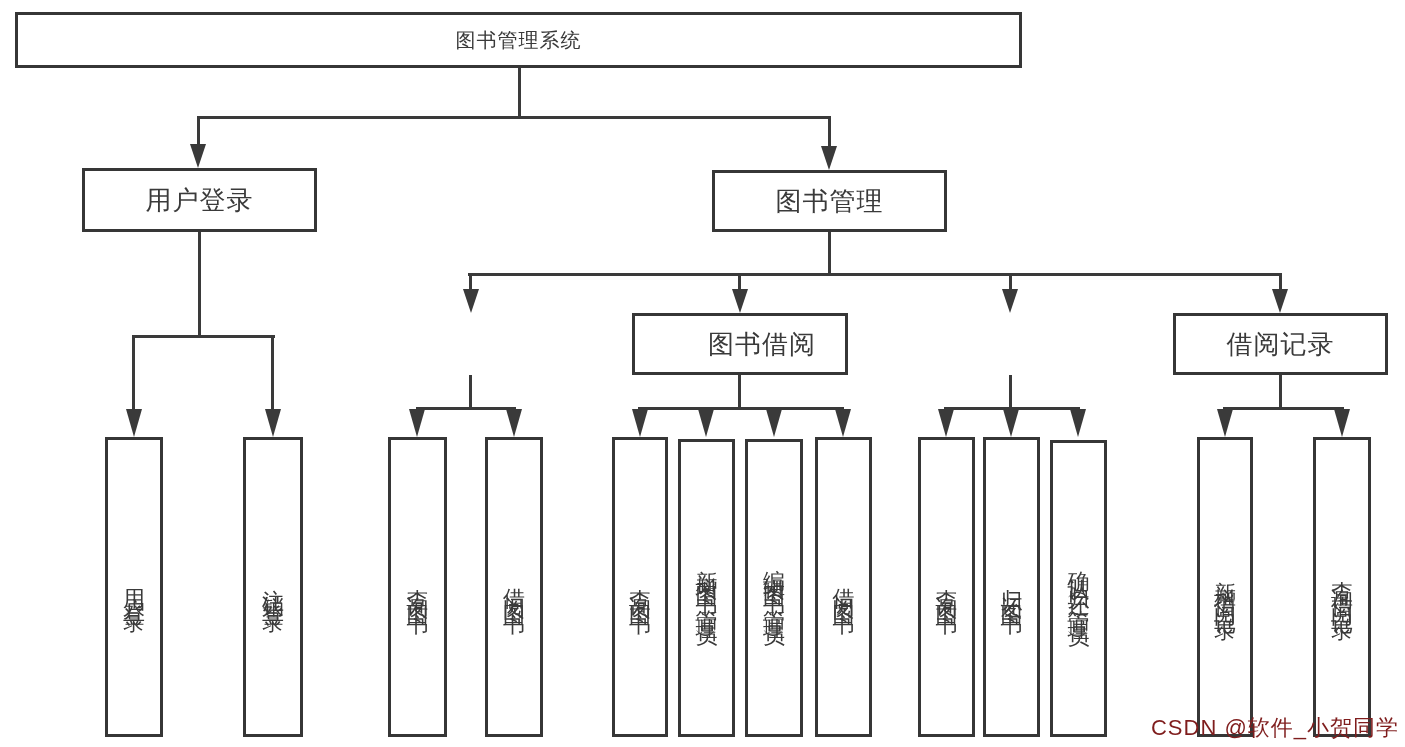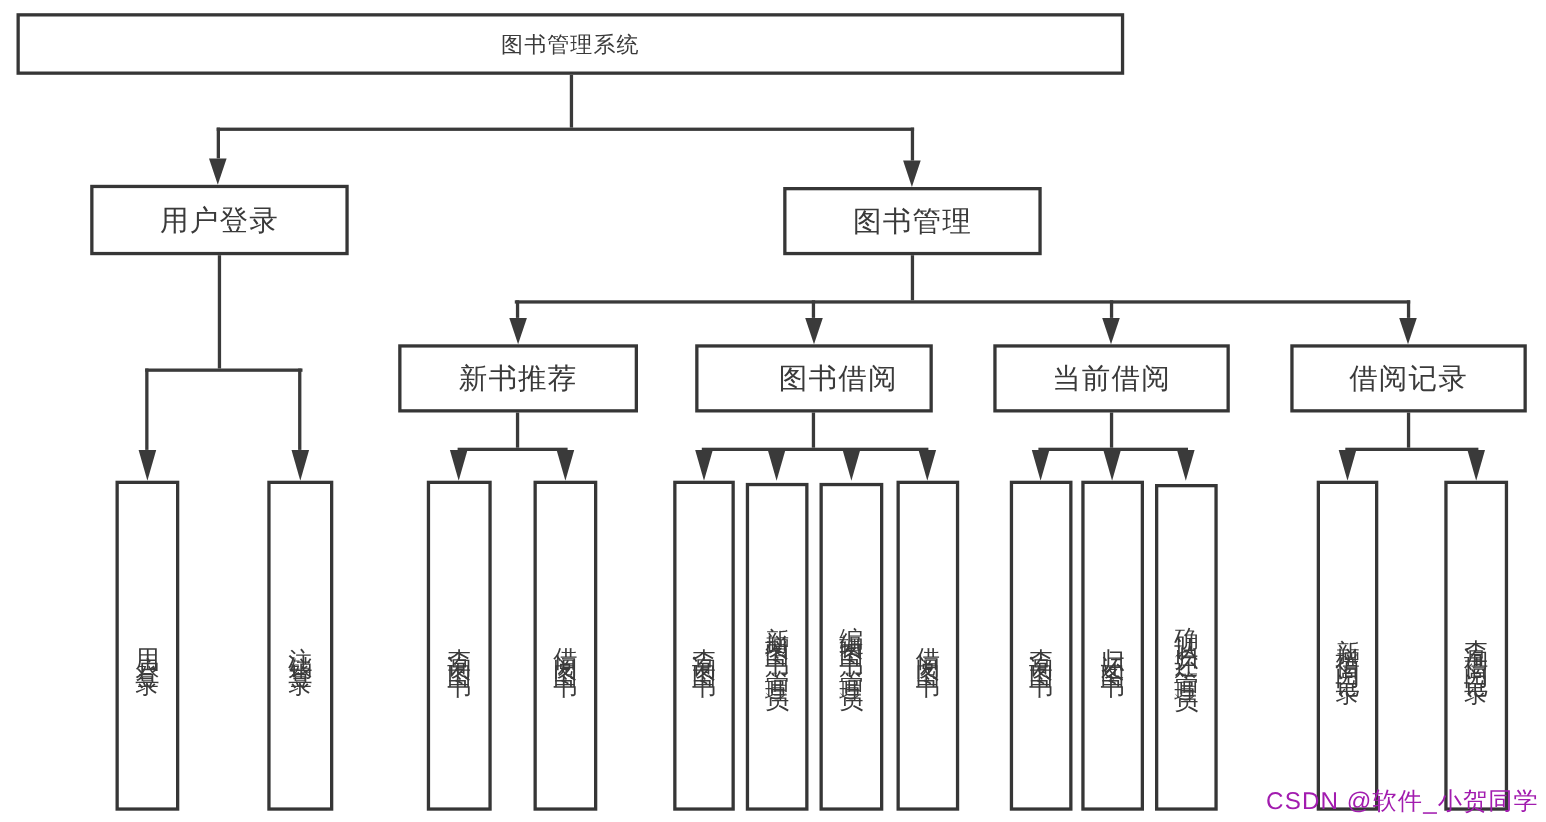--- a/index.html
+++ b/index.html
@@ -16,21 +16,21 @@
 
   
   .line{position:absolute;background:#3a3a3a;}
   .arr{position:absolute;width:0;height:0;
        border-left:8px solid transparent;border-right:8px solid transparent;
        border-top:28px solid #3a3a3a;}
   .arr-s{position:absolute;width:0;height:0;
        border-left:8px solid transparent;border-right:8px solid transparent;
        border-top:24px solid #3a3a3a;}
 
-  .watermark{position:absolute;right:6px;bottom:4px;font-size:22px;color:#a21caf;
+  .watermark{position:absolute;right:6px;bottom:4px;font-size:22px;color:#7f1d1d;
              letter-spacing:1px;white-space:nowrap;}
 </style>
 </head>
 <body>
 
 <div class="canvas">
 
   <div class="box root" style="left:15px;top:12px;width:1007px;height:56px;">
     <span class="hlabel">图书管理系统</span>
   </div>
@@ -60,28 +60,22 @@
   <div class="line" style="left:468px;top:273px;width:814px;height:3px;"></div>
   <div class="line" style="left:469px;top:273px;width:3px;height:16px;"></div>
   <div class="arr-s" style="left:463px;top:289px;"></div>
   <div class="line" style="left:738px;top:273px;width:3px;height:16px;"></div>
   <div class="arr-s" style="left:732px;top:289px;"></div>
   <div class="line" style="left:1009px;top:273px;width:3px;height:16px;"></div>
   <div class="arr-s" style="left:1002px;top:289px;"></div>
   <div class="line" style="left:1279px;top:273px;width:3px;height:16px;"></div>
   <div class="arr-s" style="left:1272px;top:289px;"></div>
 
-  <div class="box" style="left:362px;top:313px;width:218px;height:62px;">
-    <span class="hlabel">新书推荐</span>
-  </div>
   <div class="box" style="left:632px;top:313px;width:216px;height:62px;padding-left:44px;">
     <span class="hlabel">图书借阅</span>
-  </div>
-  <div class="box" style="left:903px;top:313px;width:215px;height:62px;">
-    <span class="hlabel">当前借阅</span>
   </div>
   <div class="box" style="left:1173px;top:313px;width:215px;height:62px;">
     <span class="hlabel">借阅记录</span>
   </div>
 
   <div class="line" style="left:469px;top:375px;width:3px;height:32px;"></div>
   <div class="line" style="left:416px;top:407px;width:100px;height:3px;"></div>
   <div class="arr" style="left:409px;top:409px;"></div>
   <div class="arr" style="left:506px;top:409px;"></div>
 

